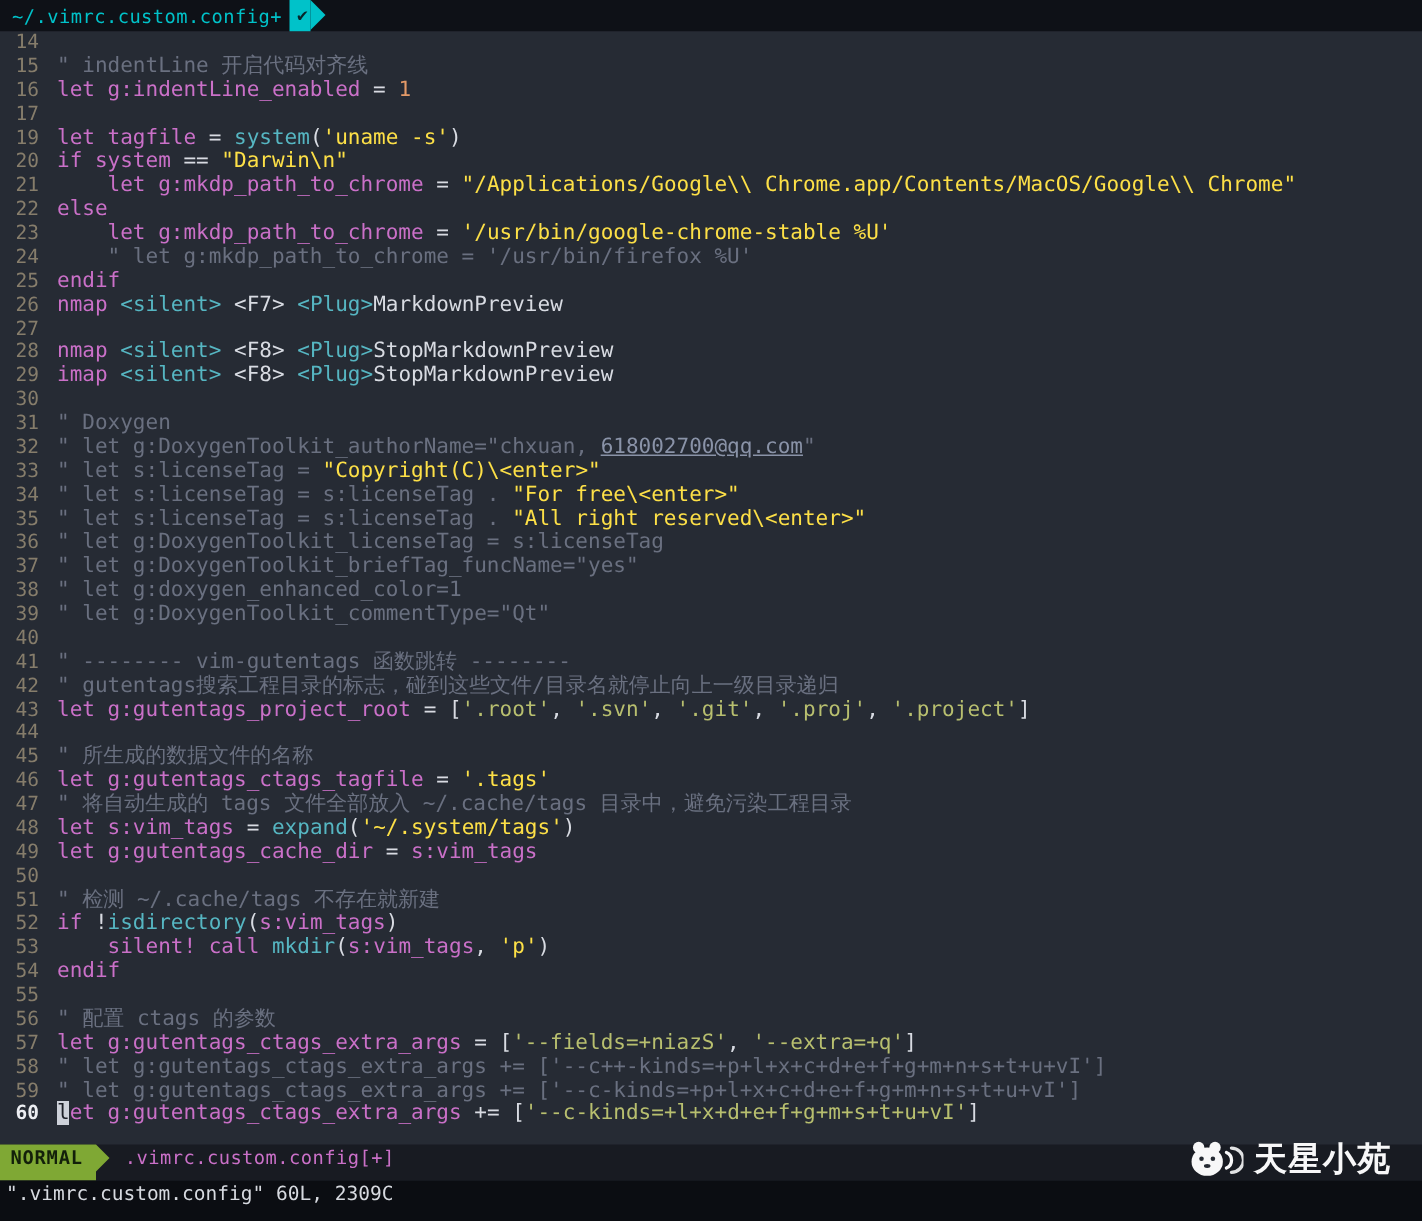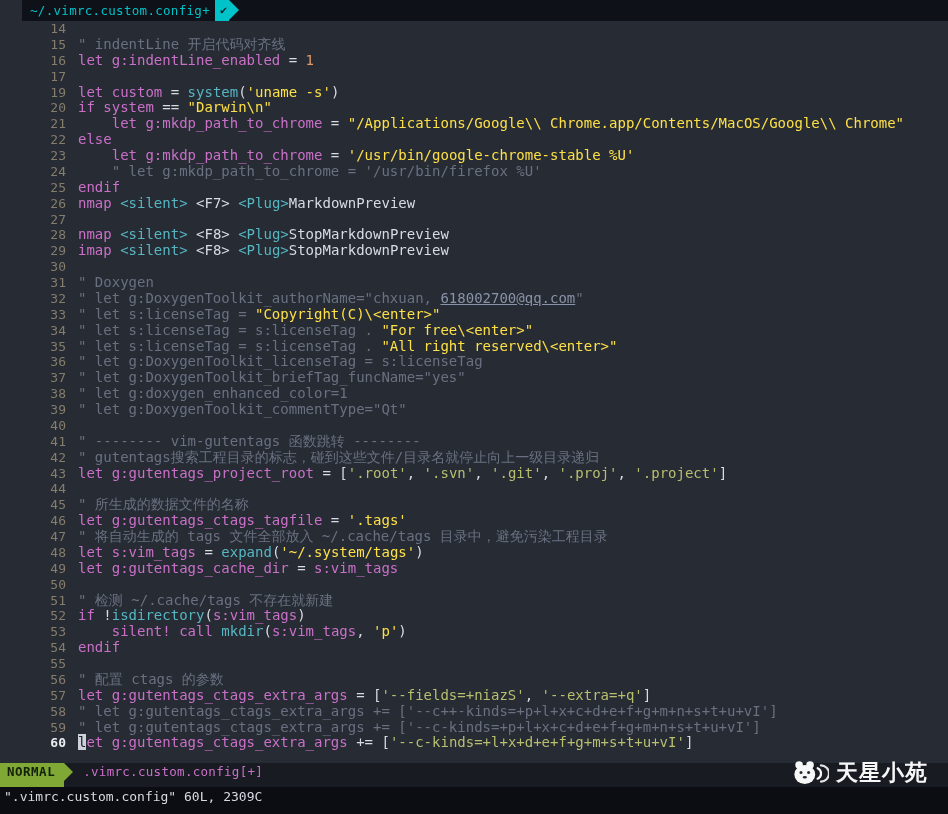--- a/index.html
+++ b/index.html
@@ -2,28 +2,28 @@
 <html><head>
 <meta charset="utf-8">
 <style>
   html,body{margin:0;padding:0;background:#000;}
   .screen{
     position:relative;width:948px;height:814px;overflow:hidden;
     background:#262b34;
     font-family:"DejaVu Sans Mono","Liberation Mono",monospace;
   }
   
-  .tabbar{height:21px;background:#0e1117;display:flex;align-items:center;margin-left:22px;}
+  .tabbar{height:21px;background:#0e1117;display:flex;align-items:center;}
   .tab{display:flex;align-items:stretch;cursor:default;}
   .tab-label{color:#00c2c9;font-size:12.5px;line-height:21px;padding:0 5px 0 8px;letter-spacing:0.3px;}
   .tab-check{background:#00c2c9;color:#07262a;font-size:12px;line-height:21px;padding:0 2px 0 5px;font-weight:bold;}
   .tab-arrow{width:0;height:0;border-top:10.5px solid transparent;border-bottom:10.5px solid transparent;border-left:10px solid #00c2c9;}
   
   .code{position:absolute;top:21px;left:0;right:0;height:748px;background:#262b34;overflow:hidden;}
-  .line{display:flex;height:15.88px;line-height:15.88px;font-size:14px;white-space:pre;padding-left:40px;}
+  .line{display:flex;height:15.88px;line-height:15.88px;font-size:14px;white-space:pre;}
   .lnum{flex:none;width:26px;text-align:right;padding-right:12px;color:#867d6b;font-size:13px;}
   .lnum-cur{color:#eceef2;font-weight:bold;}
   .lcontent{white-space:pre;}
   .tok-k{color:#ca70c8;}
   .tok-s{color:#fde047;}
   .tok-g{color:#b8bf6f;}
   .tok-f{color:#56b6c2;}
   .tok-c{color:#6a7080;}
   .tok-u{color:#8a93a8;text-decoration:underline;}
   .tok-w{color:#d8dbe2;}
@@ -51,21 +51,21 @@
       <span class="tab-check">✔</span>
       <span class="tab-arrow"></span>
     </div>
   </div>
 
   <div class="code" id="code-area">
       <div class="line"><span class="lnum">14</span><span class="lcontent"></span></div>
       <div class="line"><span class="lnum">15</span><span class="lcontent"><span class="tok-c">" indentLine 开启代码对齐线</span></span></div>
       <div class="line"><span class="lnum">16</span><span class="lcontent"><span class="tok-k">let g:indentLine_enabled</span><span class="tok-w"> = </span><span class="tok-num">1</span></span></div>
       <div class="line"><span class="lnum">17</span><span class="lcontent"></span></div>
-      <div class="line"><span class="lnum">19</span><span class="lcontent"><span class="tok-k">let custom</span><span class="tok-w"> = </span><span class="tok-f">system</span><span class="tok-w">(</span><span class="tok-s">'uname -s'</span><span class="tok-w">)</span></span></div>
+      <div class="line"><span class="lnum">19</span><span class="lcontent"><span class="tok-k">let tagfile</span><span class="tok-w"> = </span><span class="tok-f">system</span><span class="tok-w">(</span><span class="tok-s">'uname -s'</span><span class="tok-w">)</span></span></div>
       <div class="line"><span class="lnum">20</span><span class="lcontent"><span class="tok-k">if system</span><span class="tok-w"> == </span><span class="tok-s">"Darwin\n"</span></span></div>
       <div class="line"><span class="lnum">21</span><span class="lcontent"><span class="tok-w">    </span><span class="tok-k">let g:mkdp_path_to_chrome</span><span class="tok-w"> = </span><span class="tok-s">"/Applications/Google\\ Chrome.app/Contents/MacOS/Google\\ Chrome"</span></span></div>
       <div class="line"><span class="lnum">22</span><span class="lcontent"><span class="tok-k">else</span></span></div>
       <div class="line"><span class="lnum">23</span><span class="lcontent"><span class="tok-w">    </span><span class="tok-k">let g:mkdp_path_to_chrome</span><span class="tok-w"> = </span><span class="tok-s">'/usr/bin/google-chrome-stable %U'</span></span></div>
       <div class="line"><span class="lnum">24</span><span class="lcontent"><span class="tok-c">    " let g:mkdp_path_to_chrome = '/usr/bin/firefox %U'</span></span></div>
       <div class="line"><span class="lnum">25</span><span class="lcontent"><span class="tok-k">endif</span></span></div>
       <div class="line"><span class="lnum">26</span><span class="lcontent"><span class="tok-k">nmap</span><span class="tok-w"> </span><span class="tok-f">&lt;silent&gt;</span><span class="tok-w"> &lt;F7&gt; </span><span class="tok-f">&lt;Plug&gt;</span><span class="tok-w">MarkdownPreview</span></span></div>
       <div class="line"><span class="lnum">27</span></div>
       <div class="line"><span class="lnum">28</span><span class="lcontent"><span class="tok-k">nmap</span><span class="tok-w"> </span><span class="tok-f">&lt;silent&gt;</span><span class="tok-w"> &lt;F8&gt; </span><span class="tok-f">&lt;Plug&gt;</span><span class="tok-w">StopMarkdownPreview</span></span></div>
       <div class="line"><span class="lnum">29</span><span class="lcontent"><span class="tok-k">imap</span><span class="tok-w"> </span><span class="tok-f">&lt;silent&gt;</span><span class="tok-w"> &lt;F8&gt; </span><span class="tok-f">&lt;Plug&gt;</span><span class="tok-w">StopMarkdownPreview</span></span></div>

